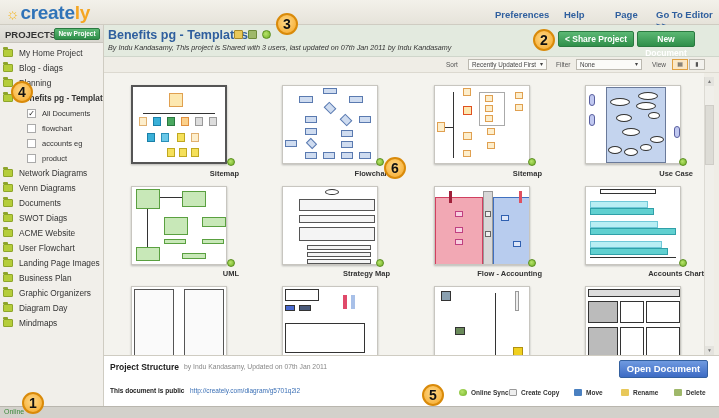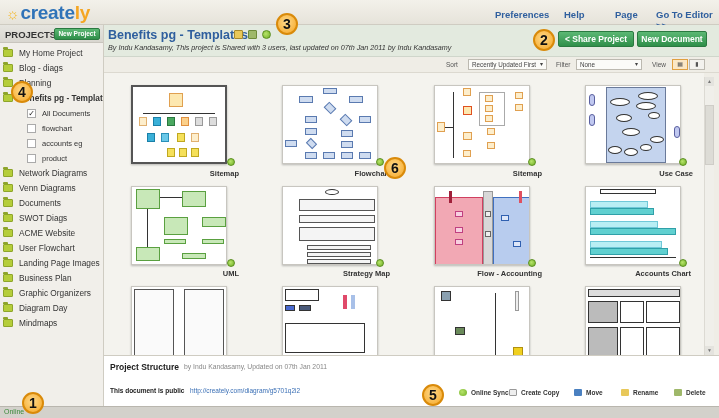--- a/index.html
+++ b/index.html
@@ -21,21 +21,21 @@
   .sub-item { position: relative; height: 15px; font-size: 7.5px; color: #333; }
   .sub-item .cb { position: absolute; left: 27px; top: 3px; width: 9px; height: 9px; background: #fff; border: 1px solid #aaa; font-size: 8px; line-height: 7px; text-align: center; color: #222; }
   .sub-item .lbl { position: absolute; left: 42px; top: 3px; }
   .statusbar { position: absolute; left: 0; top: 406px; width: 719px; height: 12px; background: #d3d1cb; border-top: 1px solid #b9b6ae; }
   .statusbar .online { position: absolute; left: 4px; top: 1px; font-size: 7px; color: #3a8a3a; }
   .header { position: absolute; left: 104px; top: 25px; width: 615px; height: 32px; background: #e3eadf; border-bottom: 1px solid #cfd6cb; }
   .header .ptitle { position: absolute; left: 4px; top: 3px; font-size: 12.5px; font-weight: bold; color: #2f5f9e; }
   .header .psub { position: absolute; left: 4px; top: 18px; font-size: 7.2px; font-style: italic; color: #333; }
   .hicon { position: absolute; top: 5px; width: 9px; height: 9px; border-radius: 1px; }
   .sharebtn { position: absolute; left: 454px; top: 6px; width: 76px; height: 16px; font-size: 8.5px; line-height: 14px; }
-  .newdoc { position: absolute; left: 533px; top: 6px; width: 70px; height: 16px; font-size: 8.5px; line-height: 14px; }
+  .newdoc { position: absolute; left: 533px; top: 6px; width: 58px; height: 16px; font-size: 8.5px; line-height: 14px; }
   .toolbar { position: absolute; left: 104px; top: 57px; width: 615px; height: 16px; background: #efede6; border-bottom: 1px solid #dcd9d0; font-size: 6.5px; color: #555; }
   .tb-label { position: absolute; top: 4px; }
   .tb-select { position: absolute; top: 2px; height: 11px; background: #fbfbf8; border: 1px solid #bcb9b0; font-size: 6.3px; line-height: 9px; padding-left: 3px; color: #444; }
   .tb-select .arrow { position: absolute; right: 3px; top: 0; font-size: 6px; }
   .viewbtn { position: absolute; top: 2px; width: 16px; height: 11px; border: 1px solid #bcb9b0; background: #f3f2ee; font-size: 6px; line-height: 9px; text-align: center; color: #555; }
   .viewbtn.active { border-color: #e0a040; background: #fbe7c4; }
   .grid { position: absolute; left: 104px; top: 73px; width: 600px; height: 282px; background: #f4f3ee; overflow: hidden; }
   .thumb { position: absolute; width: 96px; height: 79px; background: #fff; border: 1px solid #c8c6c0; box-shadow: 0 1px 2px rgba(0,0,0,0.25); overflow: hidden; }
   .thumb-label { position: absolute; width: 120px; text-align: right; font-size: 7.5px; font-weight: bold; color: #333; }
   .sync-badge { position: absolute; width: 8px; height: 8px; border-radius: 50%; background: radial-gradient(circle at 40% 40%, #b7e46a, #6fae26); border: 1px solid #5a8f1f; }
@@ -300,21 +300,21 @@
     <div class="mb" style="left:14px;top:2px;width:56px;height:5px;background:#fff;border-color:#333;"></div>
     <div class="mb" style="left:4px;top:14px;width:58px;height:7px;background:#b8eef4;border-color:#70c8d8;"></div>
     <div class="mb" style="left:4px;top:21px;width:64px;height:7px;background:#60d0d0;border-color:#30a0a8;"></div>
     <div class="mb" style="left:4px;top:34px;width:68px;height:7px;background:#b8eef4;border-color:#70c8d8;"></div>
     <div class="mb" style="left:4px;top:41px;width:86px;height:7px;background:#60d0d0;border-color:#30a0a8;"></div>
     <div class="mb" style="left:4px;top:54px;width:72px;height:7px;background:#b8eef4;border-color:#70c8d8;"></div>
     <div class="mb" style="left:4px;top:61px;width:78px;height:7px;background:#60d0d0;border-color:#30a0a8;"></div>
     <div class="ml" style="left:4px;top:70px;width:86px;height:1px;"></div>
   </div>
   <span class="sync-badge" style="left:575px; top:186px;"></span>
-  <span class="thumb-label" style="left:467px; top:196px;">Accounts Chart</span>
+  <span class="thumb-label" style="left:480px; top:196px;">Accounts Chart</span>
 
   <div class="thumb" style="left:27px; top:213px; height:72px;">
     <div class="mb" style="left:2px;top:2px;width:40px;height:68px;background:#fafafa;border-color:#555;"></div>
     <div class="mb" style="left:52px;top:2px;width:40px;height:68px;background:#fafafa;border-color:#555;"></div>
   </div>
   <div class="thumb" style="left:178px; top:213px; height:72px;">
     <div class="mb" style="left:2px;top:2px;width:34px;height:12px;background:#fff;border-color:#333;"></div>
     <div class="mb" style="left:2px;top:18px;width:10px;height:6px;background:#4a6ad0;border-color:#333;"></div>
     <div class="mb" style="left:16px;top:18px;width:12px;height:6px;background:#4a5a7a;border-color:#333;"></div>
     <div class="mb" style="left:60px;top:8px;width:4px;height:14px;background:#e04a6a;border-color:#e04a6a;"></div>
@@ -343,20 +343,21 @@
   <div class="up" style="top:0;">▲</div>
   <div class="thumbbar"></div>
   <div class="down" style="bottom:0;">▼</div>
 </div>
 
 <div class="details">
   <span class="dtitle">Project Structure</span>
   <span class="dby">by Indu Kandasamy, Updated on 07th Jan 2011</span>
   <span class="dpub">This document is public</span>
   <a class="dlink">http://creately.com/diagram/g5701q2i2</a>
+  <div class="opendoc">Open Document</div>
   <span class="action" style="left:355px;"><span class="ai" style="border-radius:50%; background:radial-gradient(circle at 40% 40%, #b7e46a, #6fae26);"></span><span>Online Sync</span></span>
   <span class="action" style="left:405px;"><span class="ai" style="background:#eee; border:1px solid #999;"></span><span>Create Copy</span></span>
   <span class="action" style="left:470px;"><span class="ai" style="background:#4a80c0;"></span><span>Move</span></span>
   <span class="action" style="left:517px;"><span class="ai" style="background:#e8c85a;"></span><span>Rename</span></span>
   <span class="action" style="left:570px;"><span class="ai" style="background:#9fb86a;"></span><span>Delete</span></span>
 </div>
 
 <div class="statusbar">
   <span class="online">Online</span>
 </div>

